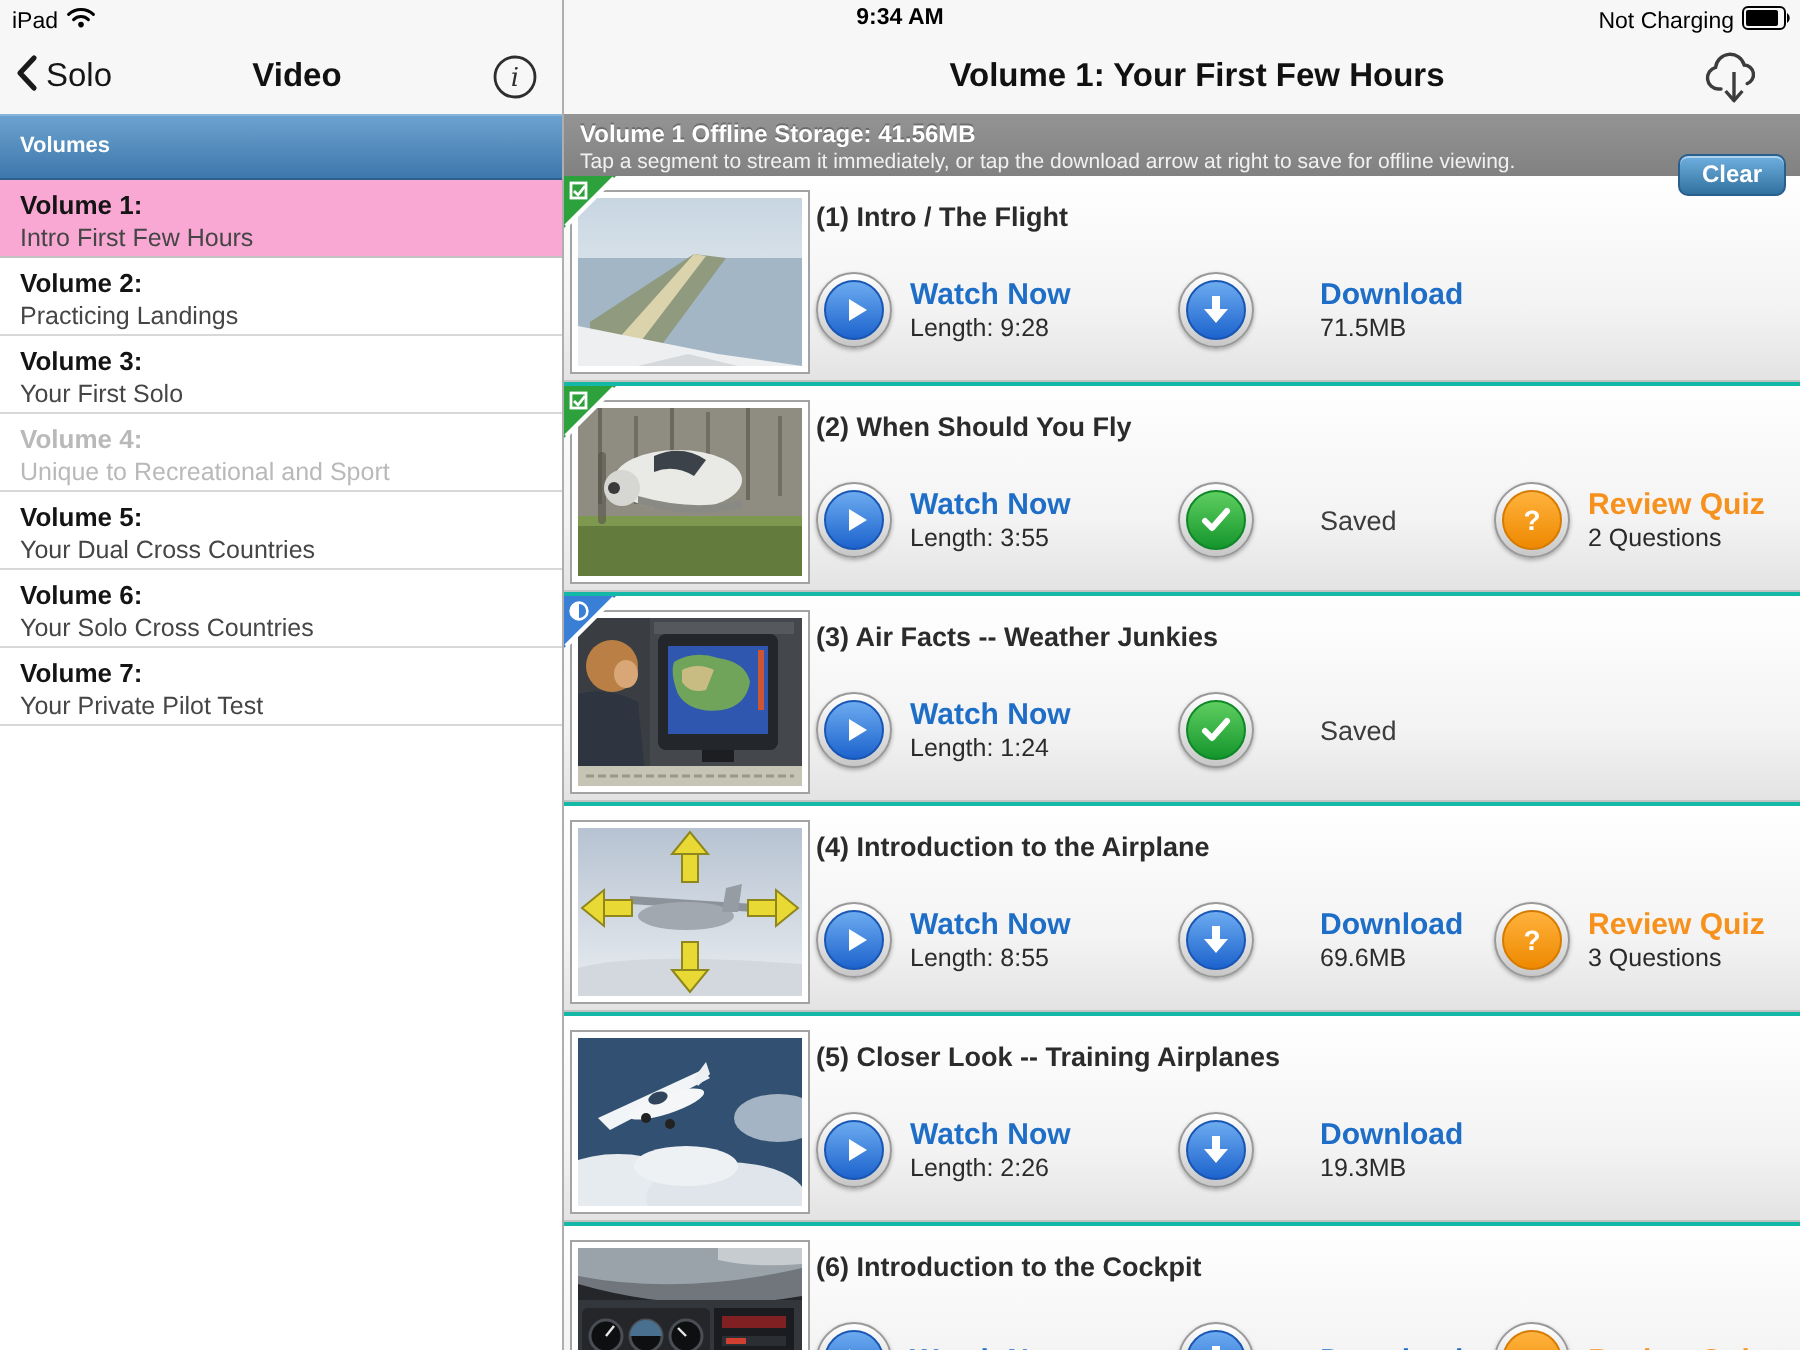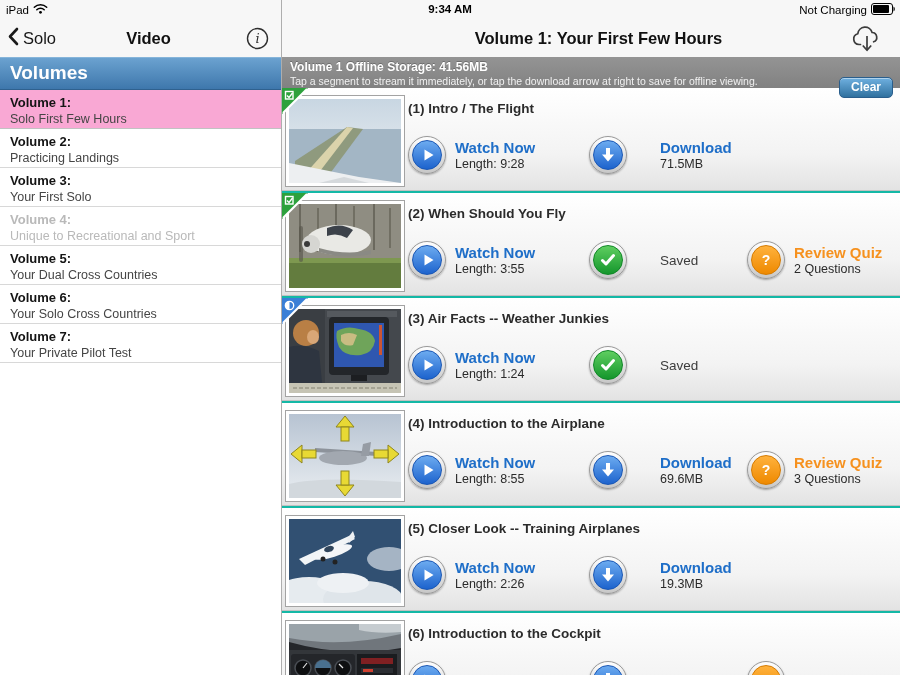--- a/index.html
+++ b/index.html
@@ -22,21 +22,21 @@
   #v-divider { position:absolute; left:281px; top:0; bottom:0; width:1px; background:#aeaeae; z-index:60; }
 
   
   #storage-bar { position:absolute; left:282px; right:0; top:57px; height:31px; background:linear-gradient(#949494,#818181); color:#fff; z-index:20; }
   .stg-title { position:absolute; left:8px; top:3px; font-size:12px; font-weight:bold; text-shadow:0 -1px 0 rgba(0,0,0,.25); }
   .stg-sub { position:absolute; left:8px; top:17.5px; font-size:10.5px; color:#f1f1f1; }
   .clear-btn { position:absolute; right:7px; top:20px; height:21px; padding:0 11px; background:linear-gradient(#6fb0e0,#30719f); border:1px solid #2a5e8c; border-radius:5px; color:#fff; font-size:12px; font-weight:bold; line-height:19px; box-shadow:inset 0 1px 0 rgba(255,255,255,.45); }
 
   
   #sidebar { position:absolute; left:0; top:57px; width:281px; bottom:0; background:#fff; z-index:10; }
-  .volumes-header { height:33px; background:linear-gradient(#6ba2d0,#3e77ac); border-top:1px solid #86b5da; border-bottom:1px solid #2f618f; color:#fff; font-weight:bold; font-size:19px; line-height:30px; padding-left:10px; }
+  .volumes-header { height:33px; background:linear-gradient(#6ba2d0,#3e77ac); border-top:1px solid #86b5da; border-bottom:1px solid #2f618f; color:#fff; font-weight:bold; font-size:11px; line-height:30px; padding-left:10px; }
   .vol-item { height:39px; padding:5px 10px 0 10px; border-bottom:1px solid #d8d8d8; background:#fff; }
   .vol-item.selected { background:#f9a8d4; border-bottom-color:#c2c2c2; }
   .vol-title { font-size:13px; font-weight:bold; color:#141414; }
   .vol-sub { font-size:12.5px; color:#454545; margin-top:2px; }
   .vol-item.disabled .vol-title, .vol-item.disabled .vol-sub { color:#b9b9b9; }
 
   
   #content { position:absolute; left:282px; right:0; top:88px; bottom:0; background:#14b8a6; overflow:hidden; }
   .seg-row { position:relative; height:103px; background:linear-gradient(#ffffff, #f3f3f3 65%, #e3e3e3); border-bottom:1px solid #c2c2c2; margin-bottom:2px; }
   .seg-thumb { position:absolute; left:4px; top:8px; width:118px; height:90px; border:3px solid #fff; box-shadow:0 0 0 1px #a3a3a3; background:#ccc; }
@@ -123,21 +123,21 @@
   <div class="stg-title">Volume 1 Offline Storage: 41.56MB</div>
   <div class="stg-sub">Tap a segment to stream it immediately, or tap the download arrow at right to save for offline viewing.</div>
   <div class="clear-btn">Clear</div>
 </div>
 
 <div id="sidebar">
   <div class="volumes-header">Volumes</div>
   <div>
       <div class="vol-item selected">
     <div class="vol-title">Volume 1:</div>
-    <div class="vol-sub">Solo First Few Hours</div>
+    <div class="vol-sub">Intro First Few Hours</div>
   </div>
       <div class="vol-item">
     <div class="vol-title">Volume 2:</div>
     <div class="vol-sub">Practicing Landings</div>
   </div>
       <div class="vol-item">
     <div class="vol-title">Volume 3:</div>
     <div class="vol-sub">Your First Solo</div>
   </div>
       <div class="vol-item disabled">

